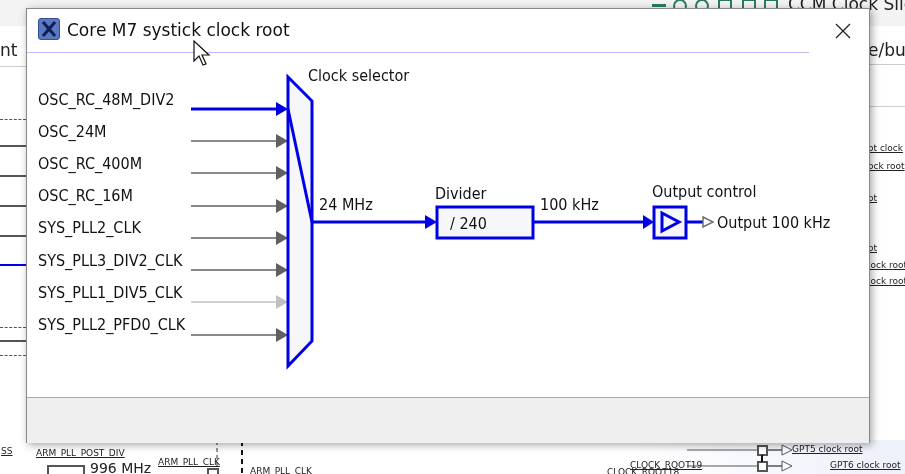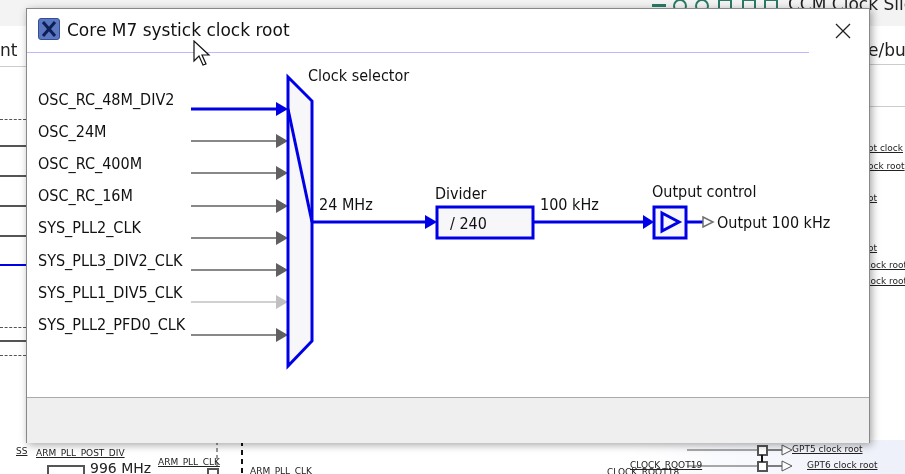--- a/index.html
+++ b/index.html
@@ -53,21 +53,21 @@
   <div style="position:absolute;left:868px;top:64px;width:37px;height:1px;background:#ccc;"></div>
   <div style="position:absolute;left:868px;top:106px;width:37px;height:1px;background:#ccc;"></div>
   <span class="bg-small" style="left:868px;top:143px;">ot clock</span>
   <span class="bg-small" style="left:868px;top:161px;">ock root</span>
   <span class="bg-small" style="left:868px;top:193px;">ot</span>
   <span class="bg-small" style="left:868px;top:243px;">ot</span>
   <span class="bg-small" style="left:868px;top:260px;">lock root</span>
   <span class="bg-small" style="left:868px;top:276px;">lock root</span>
 
   <div class="bg-lower"></div>
-  <span class="bg-small" style="left:16px;top:446px;">SS</span>
+  <span class="bg-small" style="left:1px;top:446px;">SS</span>
   <span class="bg-small" style="left:36px;top:448px;">ARM_PLL_POST_DIV</span>
   <span class="bg-small" style="left:90px;top:460px;font-size:14px;">996 MHz</span>
   <span class="bg-small" style="left:158px;top:457px;">ARM_PLL_CLK</span>
   <span class="bg-small" style="left:250px;top:466px;">ARM_PLL_CLK</span>
   <svg width="905" height="474" style="position:absolute;left:0;top:0;pointer-events:none">
     <rect x="48" y="466" width="36" height="12" fill="none" stroke="#555" stroke-width="2"></rect>
     <line x1="217" y1="441" x2="217" y2="474" stroke="#333" stroke-dasharray="4,3"></line>
     <line x1="242" y1="441" x2="242" y2="474" stroke="#111" stroke-width="2" stroke-dasharray="5,4"></line>
     <rect x="208" y="469" width="10" height="8" fill="#fff" stroke="#555" stroke-width="2"></rect>
     <line x1="687" y1="450" x2="757" y2="450" stroke="#555"></line>
@@ -76,21 +76,21 @@
     <rect x="758" y="462" width="9" height="9" fill="#fff" stroke="#555" stroke-width="2"></rect>
     <line x1="762" y1="455" x2="762" y2="462" stroke="#111" stroke-width="2"></line>
     <line x1="767" y1="450" x2="782" y2="450" stroke="#555" stroke-width="1.5"></line>
     <line x1="767" y1="466" x2="782" y2="466" stroke="#555" stroke-width="1.5"></line>
     <polygon points="782,445 792,450 782,455" fill="#fff" stroke="#555"></polygon>
     <polygon points="782,461 792,466 782,471" fill="#fff" stroke="#555"></polygon>
   </svg>
   <span class="bg-small" style="left:607px;top:467px;">CLOCK_ROOT18</span>
   <span class="bg-small" style="left:630px;top:460px;">CLOCK_ROOT19</span>
   <span class="bg-small" style="left:792px;top:444px;">GPT5 clock root</span>
-  <span class="bg-small" style="left:787px;top:460px;padding-left:20px;">GPT6 clock root</span>
+  <span class="bg-small" style="left:810px;top:460px;padding-left:20px;">GPT6 clock root</span>
 </div>
 
 <div class="dialog">
   <div class="titlebar">
     <div class="app-icon">
       <svg width="20" height="20" viewBox="0 0 20 20">
         <line x1="4" y1="3" x2="16" y2="17" stroke="#0d1f57" stroke-width="3"></line>
         <line x1="16" y1="3" x2="4" y2="17" stroke="#0d1f57" stroke-width="3"></line>
       </svg>
     </div>

